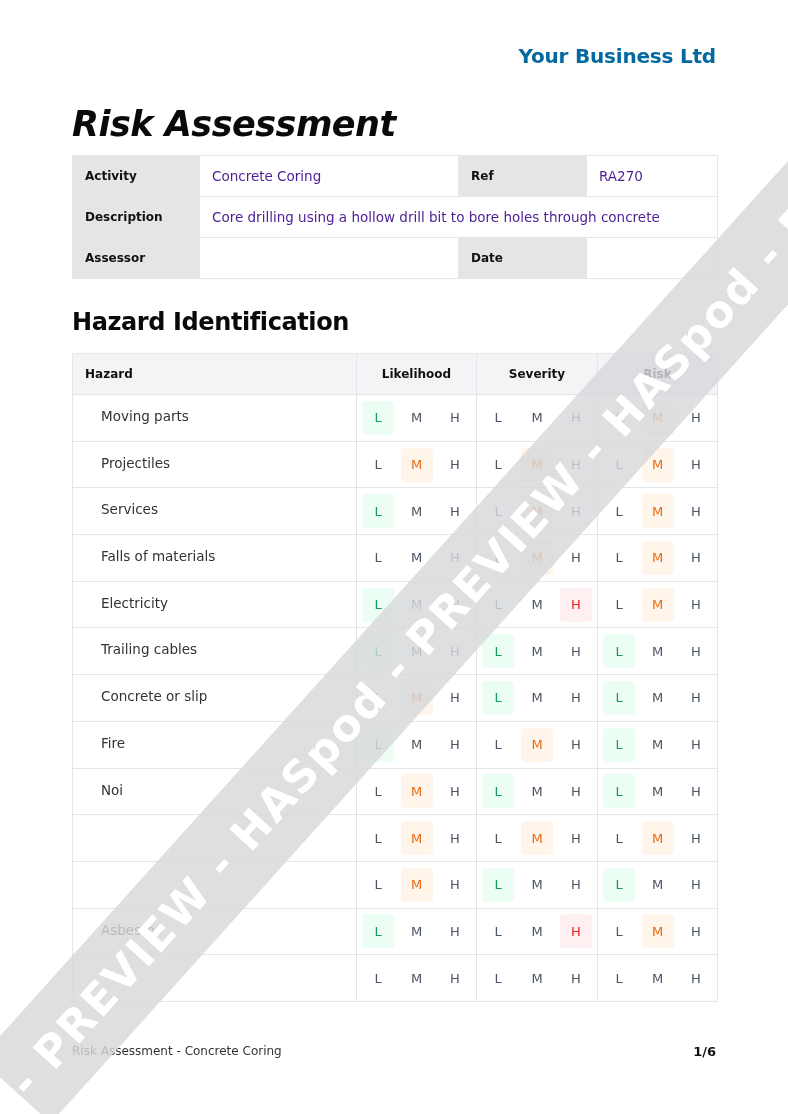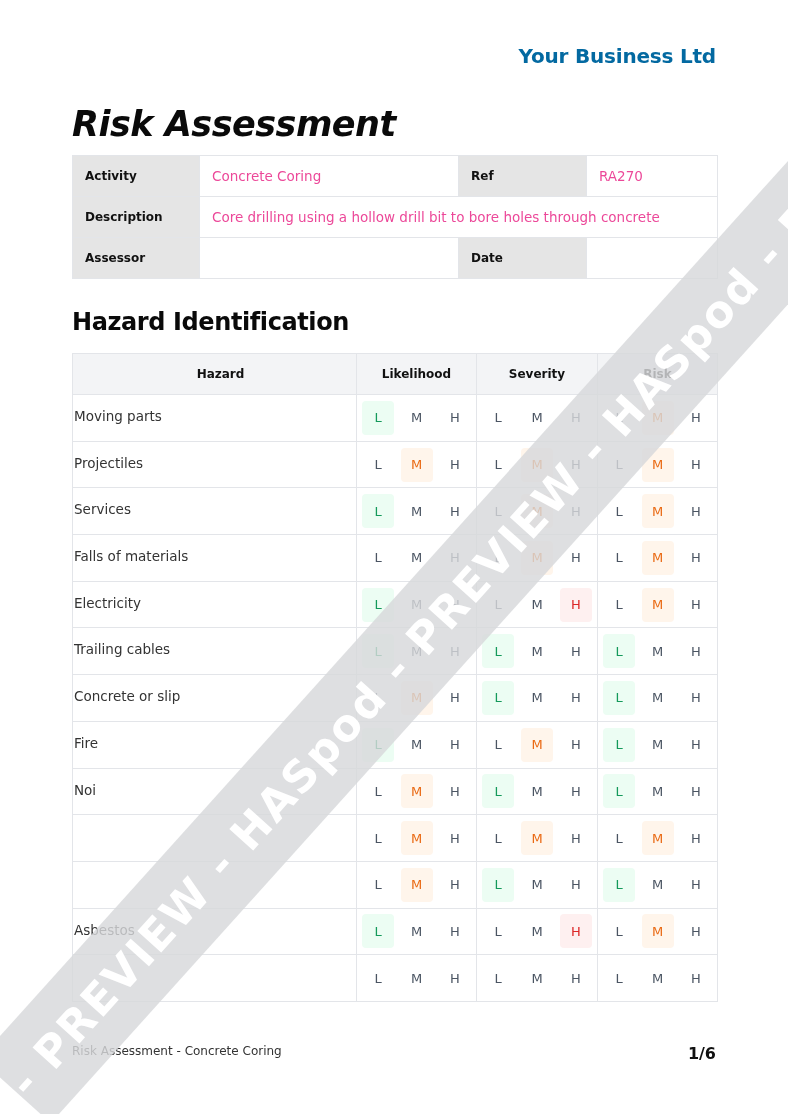--- a/index.html
+++ b/index.html
@@ -18,39 +18,39 @@
     position: absolute; left: 72px; top: 308px;
     font-size: 24px; font-weight: bold; color: #0a0a0a; letter-spacing: -0.4px;
   }
 
   table { border-collapse: collapse; position: absolute; left: 72px; width: 645px; table-layout: fixed; }
   td, th { border: 1px solid #e3e5e9; }
 
   .info { top: 155px; }
   .info td { height: 41px; font-size: 13.5px; padding: 0 12px; vertical-align: middle; }
   .info td.lbl { background: #e5e5e5; font-weight: bold; font-size: 12px; color: #111; }
-  .info td.val { color: #ec4899; }
+  .info td.val { color: #4c1d95; }
 
   .hz { top: 353px; }
   .hz th { height: 41px; background: #f3f4f6; font-size: 12px; font-weight: bold; color: #111; }
-  .hz th.hzh { text-align: center; padding-left: 12px; }
+  .hz th.hzh { text-align: left; padding-left: 12px; }
   .hz td { height: 46.7px; vertical-align: middle; }
-  .hz td.name { font-size: 13.5px; color: #333; padding: 0 1px; vertical-align: top; padding-top: 13px; }
+  .hz td.name { font-size: 13.5px; color: #333; padding: 0 28px; vertical-align: top; padding-top: 13px; }
 
   .lmh { display: flex; justify-content: space-between; padding: 0 5px; }
   .opt {
     width: 32px; height: 34px; display: flex; align-items: center; justify-content: center;
     font-size: 13px; color: #4b5563; border-radius: 4px;
   }
   .opt.sel-L { background: #ecfdf3; color: #159a5b; }
   .opt.sel-M { background: #fff5eb; color: #ea6a14; }
   .opt.sel-H { background: #fef0f0; color: #dc2626; }
 
   .footer-left { position: absolute; left: 72px; top: 1044px; font-size: 12px; color: #333; text-align: right; }
-  .footer-right { position: absolute; right: 72px; top: 1044px; font-size: 16px; font-weight: bold; color: #111; }
+  .footer-right { position: absolute; right: 72px; top: 1044px; font-size: 13px; font-weight: bold; color: #111; }
 
   .watermark {
     position: absolute; left: -200px; top: 560px; width: 1300px; height: 96px;
     background: rgba(215,216,218,0.82);
     transform: rotate(-48deg); transform-origin: center center;
     display: flex; align-items: center; justify-content: center;
     color: #ffffff; font-size: 44px; font-weight: bold; letter-spacing: 2px; white-space: nowrap;
     pointer-events: none;
   }
 </style>

